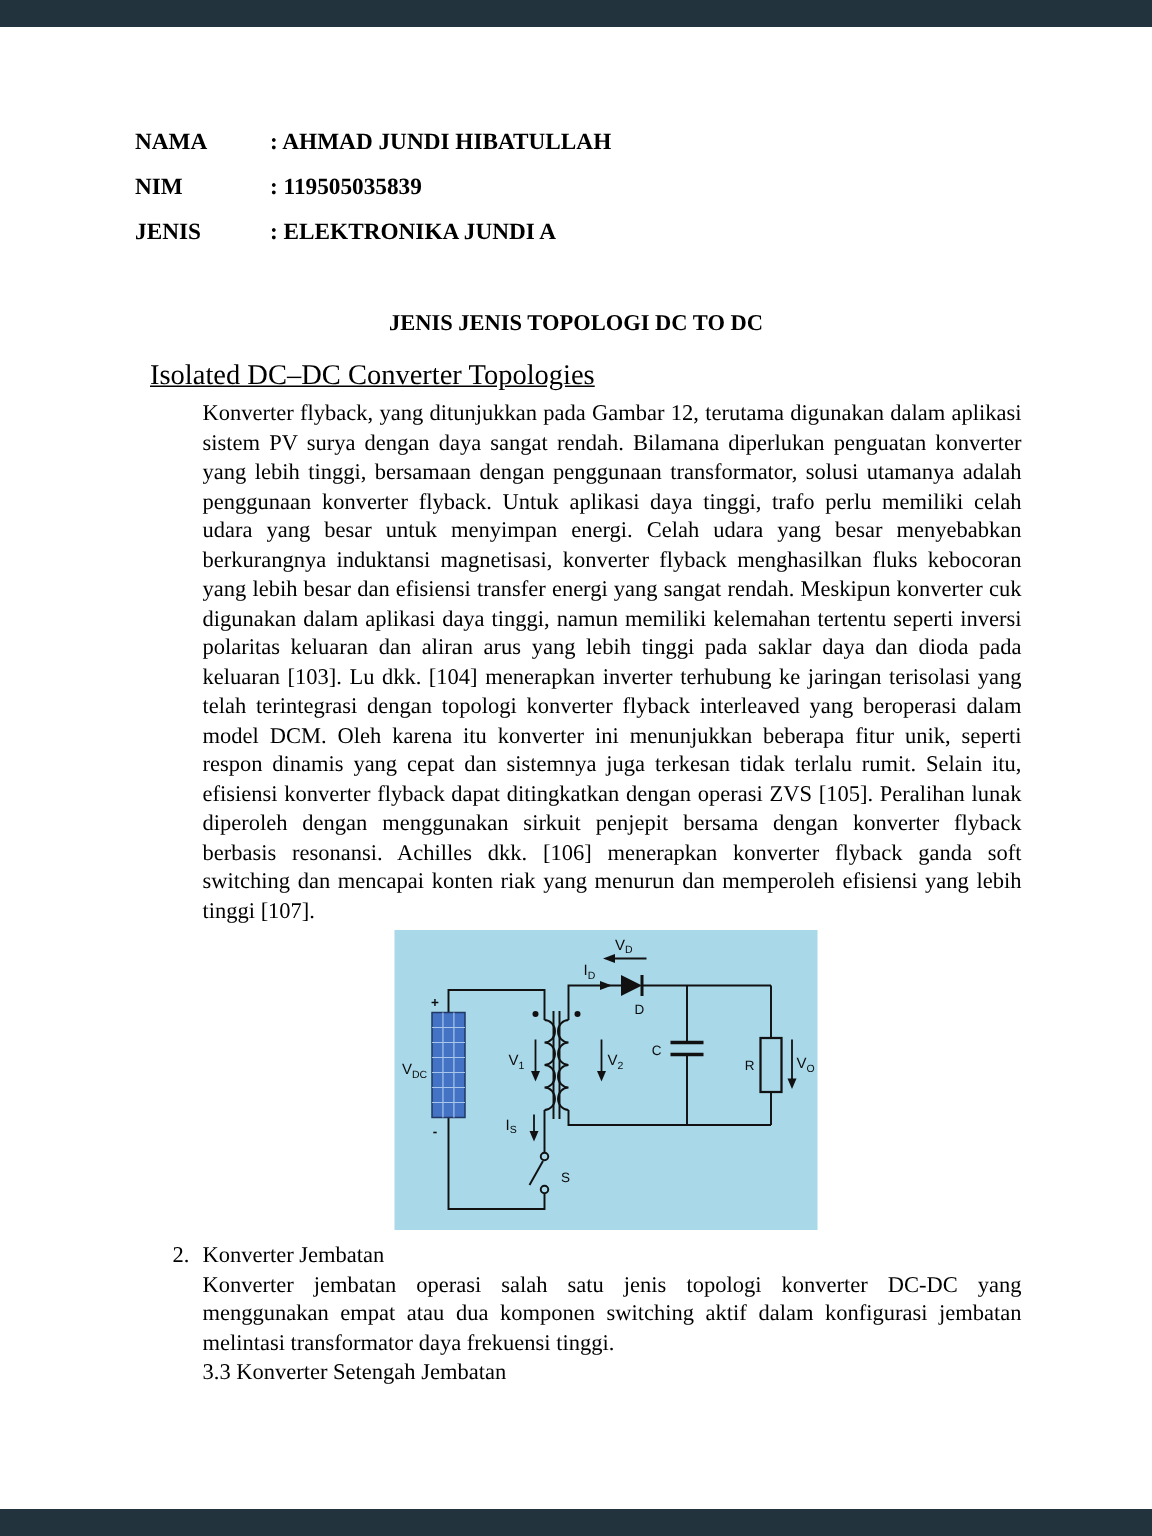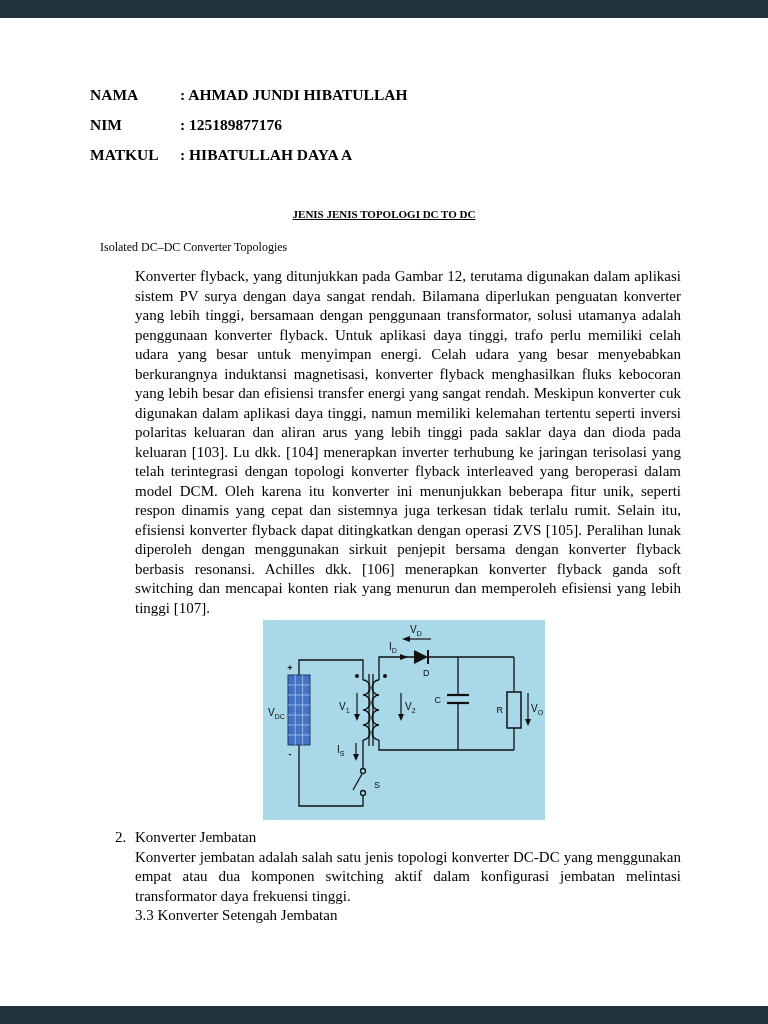--- a/index.html
+++ b/index.html
@@ -17,23 +17,23 @@
     position:absolute; top:18px; left:0;
     width:768px; height:988px;
     background:#ffffff; color:#000;
     overflow:hidden;
   }
   .doc-header { position:absolute; top:68px; left:90px; font-weight:bold; font-size:15.5px; }
   .hrow { height:30px; }
   .hlabel { display:inline-block; width:90px; }
   .title {
     position:absolute; top:190px; left:0; width:768px;
-    text-align:center; font-size:11px; font-weight:bold;text-decoration:underline;
+    text-align:center; font-size:15px; font-weight:bold;
   }
-  .subtitle { position:absolute; top:222px; left:100px; font-size:12px; }
+  .subtitle { position:absolute; top:222px; left:100px; font-size:19px;text-decoration:underline; }
   .content {
     position:absolute; top:249px; left:115px; width:566px;
     font-size:15px; line-height:19.5px;
   }
   .sec-head .num { display:inline-block; width:20px; }
   .body-text { margin-left:20px; width:546px; text-align:justify; }
   .figure {
     margin:2px 0 8px 148px;
     width:282px; height:200px;
     background:#a9d8e9;
@@ -49,24 +49,24 @@
 <div class="viewer">
   <div class="bar bar-top"></div>
 
   <div class="page">
 
     <div class="doc-header">
       <div class="hrow">
         <span class="hlabel">NAMA</span><span class="hvalue">: AHMAD JUNDI HIBATULLAH</span>
       </div>
       <div class="hrow">
-        <span class="hlabel">NIM</span><span class="hvalue">: 125189877176</span>
+        <span class="hlabel">NIM</span><span class="hvalue">: 119505035839</span>
       </div>
       <div class="hrow">
-        <span class="hlabel">MATKUL</span><span class="hvalue">: HIBATULLAH DAYA A</span>
+        <span class="hlabel">JENIS</span><span class="hvalue">: ELEKTRONIKA JUNDI A</span>
       </div>
     </div>
 
     <h1 class="title">JENIS JENIS TOPOLOGI DC TO DC</h1>
     <div class="subtitle">Isolated DC–DC Converter Topologies</div>
 
     <div class="content">
 
       <div class="sec sec1">
         <p class="body-text">Konverter flyback, yang ditunjukkan pada Gambar 12, terutama digunakan dalam aplikasi sistem PV surya dengan daya sangat rendah. Bilamana diperlukan penguatan konverter yang lebih tinggi, bersamaan dengan penggunaan transformator, solusi utamanya adalah penggunaan konverter flyback. Untuk aplikasi daya tinggi, trafo perlu memiliki celah udara yang besar untuk menyimpan energi. Celah udara yang besar menyebabkan berkurangnya induktansi magnetisasi, konverter flyback menghasilkan fluks kebocoran yang lebih besar dan efisiensi transfer energi yang sangat rendah. Meskipun konverter cuk digunakan dalam aplikasi daya tinggi, namun memiliki kelemahan tertentu seperti inversi polaritas keluaran dan aliran arus yang lebih tinggi pada saklar daya dan dioda pada keluaran [103]. Lu dkk. [104] menerapkan inverter terhubung ke jaringan terisolasi yang telah terintegrasi dengan topologi konverter flyback interleaved yang beroperasi dalam model DCM. Oleh karena itu konverter ini menunjukkan beberapa fitur unik, seperti respon dinamis yang cepat dan sistemnya juga terkesan tidak terlalu rumit. Selain itu, efisiensi konverter flyback dapat ditingkatkan dengan operasi ZVS [105]. Peralihan lunak diperoleh dengan menggunakan sirkuit penjepit bersama dengan konverter flyback berbasis resonansi. Achilles dkk. [106] menerapkan konverter flyback ganda soft switching dan mencapai konten riak yang menurun dan memperoleh efisiensi yang lebih tinggi [107].</p>
@@ -170,21 +170,21 @@
             <text x="240" y="93" text-anchor="end" font-size="10">R</text>
             <text x="268" y="92"><tspan font-size="10">V</tspan><tspan dy="2.5" font-size="7">O</tspan></text>
           </svg>
         </div>
       </div>
 
       <div class="sec sec2">
         <div class="sec-head">
           <span class="num">2.</span><span>Konverter Jembatan</span>
         </div>
-        <p class="body-text">Konverter jembatan adalah salah satu jenis topologi konverter DC-DC yang menggunakan empat atau dua komponen switching aktif dalam konfigurasi jembatan melintasi transformator daya frekuensi tinggi.</p>
+        <p class="body-text">Konverter jembatan operasi salah satu jenis topologi konverter DC-DC yang menggunakan empat atau dua komponen switching aktif dalam konfigurasi jembatan melintasi transformator daya frekuensi tinggi.</p>
         <div class="subhead">3.3 Konverter Setengah Jembatan</div>
       </div>
 
     </div>
   </div>
 
   <div class="bar bar-bottom"></div>
 </div>
 
 </body></html>

